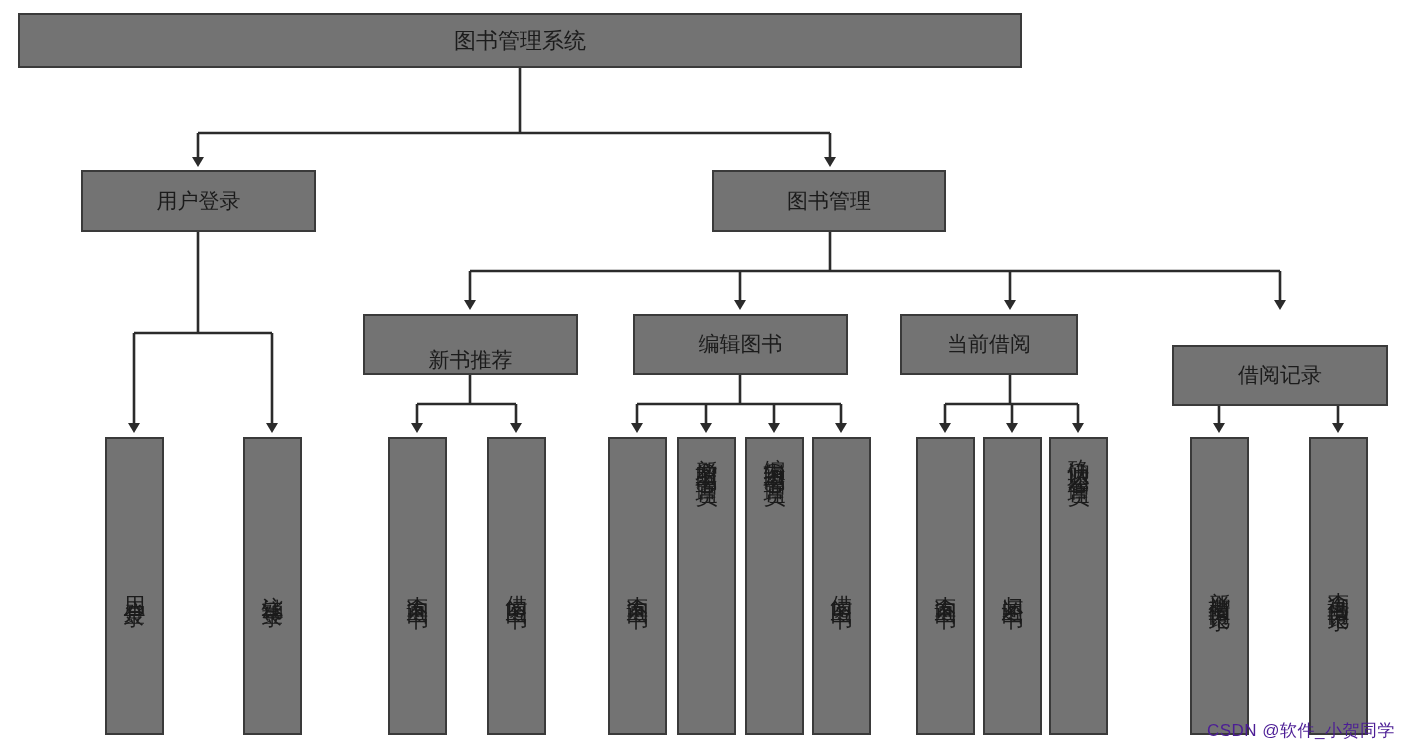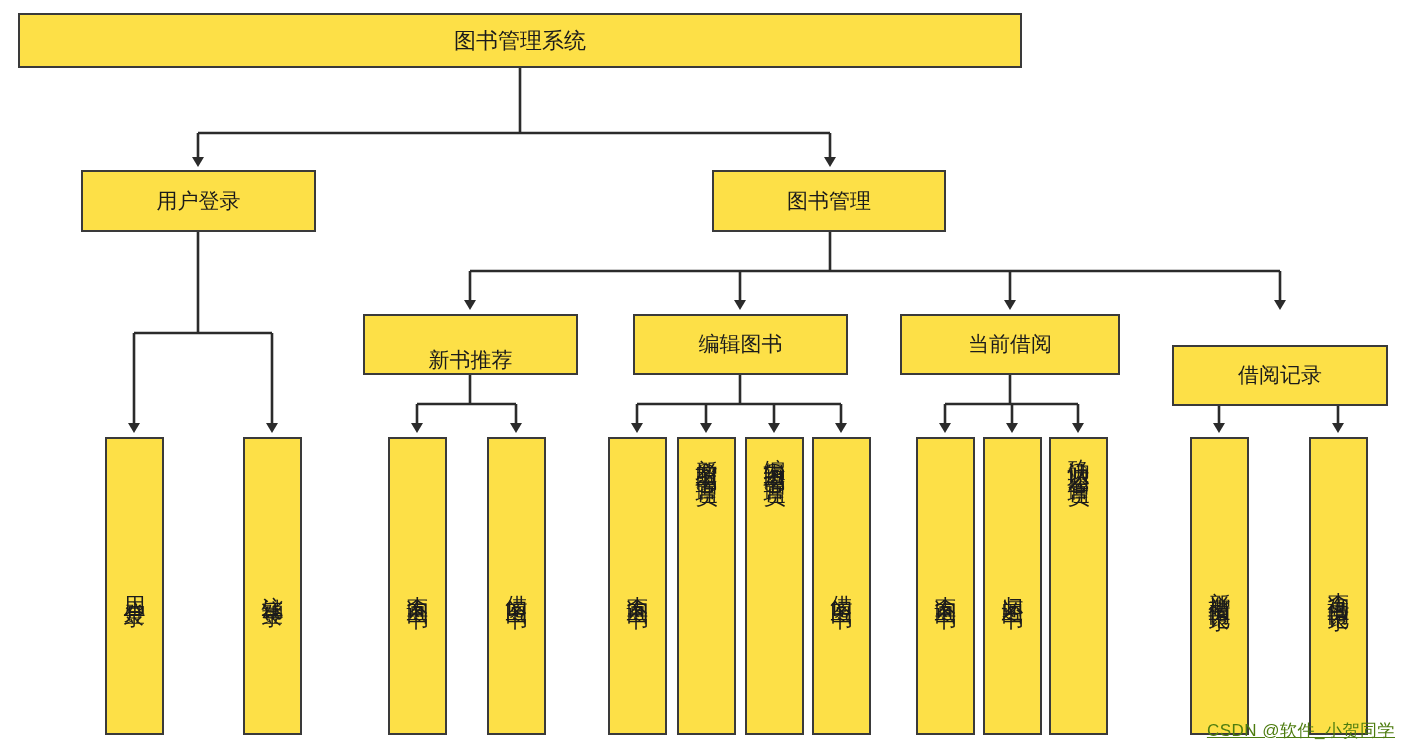--- a/index.html
+++ b/index.html
@@ -13,21 +13,21 @@
   #diagram{
     position:absolute;left:0;top:0;width:1405px;height:747px;
   }
   svg.edges{
     position:absolute;left:0;top:0;width:1405px;height:747px;
     pointer-events:none;
   }
   .node{
     position:absolute;
     box-sizing:border-box;
-    background:#fde047;
+    background:#737373;
     border:2px solid #3a3a3a;
     display:flex;
     align-items:center;
     justify-content:center;
     color:#1b1b1b;
     z-index:2;
   }
   .node .label{
     display:block;
     text-align:center;
@@ -53,25 +53,24 @@
     line-height:1;
     white-space:nowrap;
     padding:2px 0;
   }
   .node.v.mid{ align-items:center; }
   .watermark{
     position:absolute;
     right:10px;
     bottom:5px;
     font-size:17px;
-    color:#4d7c0f;
+    color:#4c1d95;
     letter-spacing:0.5px;
     z-index:3;
     white-space:nowrap;
-    text-decoration:underline;
   }
 </style>
 </head>
 <body>
 
 <div id="diagram">
 
   <svg class="edges" viewBox="0 0 1405 747" preserveAspectRatio="none">
     <defs>
       <marker id="arrow" markerWidth="10" markerHeight="12" refX="1" refY="6" orient="auto" markerUnits="userSpaceOnUse">
@@ -132,21 +131,21 @@
   <div class="node h" style="left:712px;top:170px;width:234px;height:62px;">
     <span class="label">图书管理</span>
   </div>
 
   <div class="node h" style="left:363px;top:314px;width:215px;height:61px;align-items:flex-end;">
     <span class="label">新书推荐</span>
   </div>
   <div class="node h" style="left:633px;top:314px;width:215px;height:61px;">
     <span class="label">编辑图书</span>
   </div>
-  <div class="node h" style="left:900px;top:314px;width:220px;height:61px;">
+  <div class="node h" style="left:900px;top:314px;width:178px;height:61px;">
     <span class="label">当前借阅</span>
   </div>
   <div class="node h" style="left:1172px;top:314px;width:216px;height:61px;margin-top:31px;">
     <span class="label">借阅记录</span>
   </div>
 
   <div class="node v mid" style="left:105px;top:437px;width:59px;height:298px;">
     <span class="label">用户登录</span>
   </div>
   <div class="node v mid" style="left:243px;top:437px;width:59px;height:298px;">

